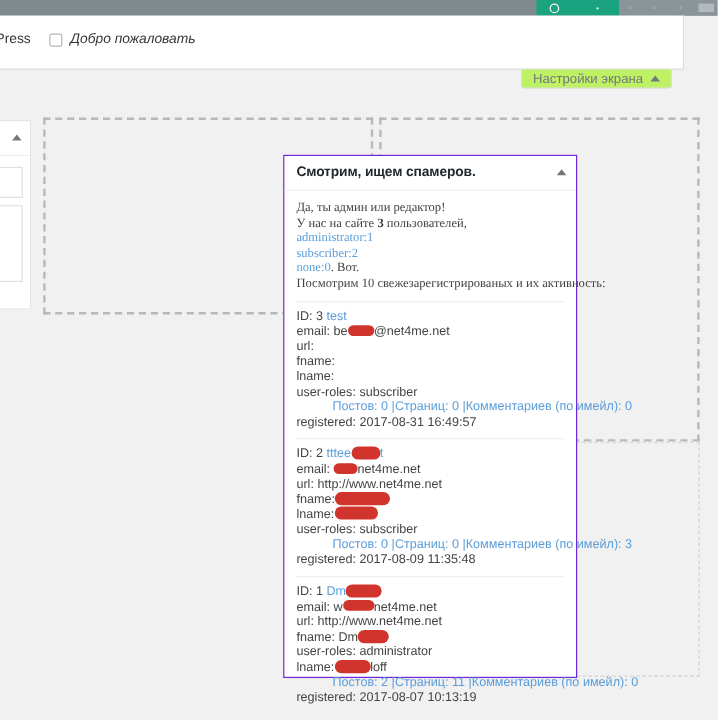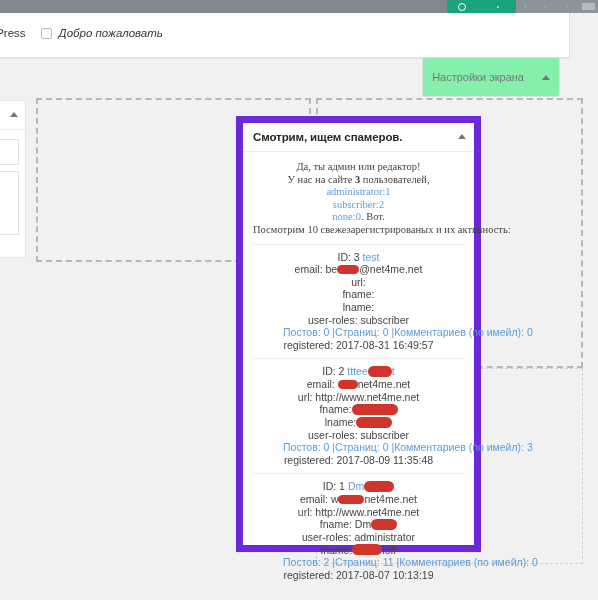--- a/index.html
+++ b/index.html
@@ -49,24 +49,24 @@
   }
   .chk {
     width: 11px; height: 11px; border: 1px solid #b4b9be;
     background: #fff; border-radius: 2px; margin-left: 8px; flex: 0 0 auto;
   }
   .chk-label { font-size: 11.5px; color: #32373c; white-space: nowrap; font-style: italic; }
 
   
   .screen-tab {
     position: absolute; right: 38px; top: 58px;
-    height: 39px; padding: 0 9px;
-    background: #86efac; border: 1px solid #ddd; border-top: none;
+    height: 16px; padding: 0 9px;
+    background: #bef264; border: 1px solid #ddd; border-top: none;
     border-radius: 0 0 3px 3px;
-    display: flex; align-items: center; gap: 18px;
+    display: flex; align-items: center; gap: 6px;
     font-size: 11px; color: #72777c;
   }
   .caret-up {
     width: 0; height: 0;
     border-left: 4px solid transparent; border-right: 4px solid transparent;
     border-bottom: 5px solid #72777c;
   }
 
   
   .dropzone { position: absolute; background: #f1f1f1; }
@@ -89,24 +89,23 @@
     border-bottom: 5px solid #72777c;
   }
   .left-panel-box {
     position: absolute; left: 6px; border: 1px solid #e1e1e1; background: #fff;
   }
   .lpb1 { top: 38px; width: 72px; height: 26px; }
   .lpb2 { top: 70px; width: 72px; height: 64px; }
 
   
   .widget {
-    position: absolute; left: 236px; top: 116px; width: 245px; height: 436px;
-    background: #ffffff; border: 7px solid #6d28d9;
+    position: absolute; left: 236px; top: 129px; width: 245px; height: 436px;
+    background: #ffffff; border: 1px solid #6d28d9;
     box-shadow: 0 1px 1px rgba(0,0,0,.04);
-    text-align: center;
   }
   .widget-head {
     position: relative; height: 29px; border-bottom: 1px solid #eee;
     display: flex; align-items: center;
   }
   .widget-title {
     font-size: 11.5px; font-weight: bold; color: #23282d;
     margin-left: 10px; letter-spacing: -.1px;
   }
   .widget-toggle {

